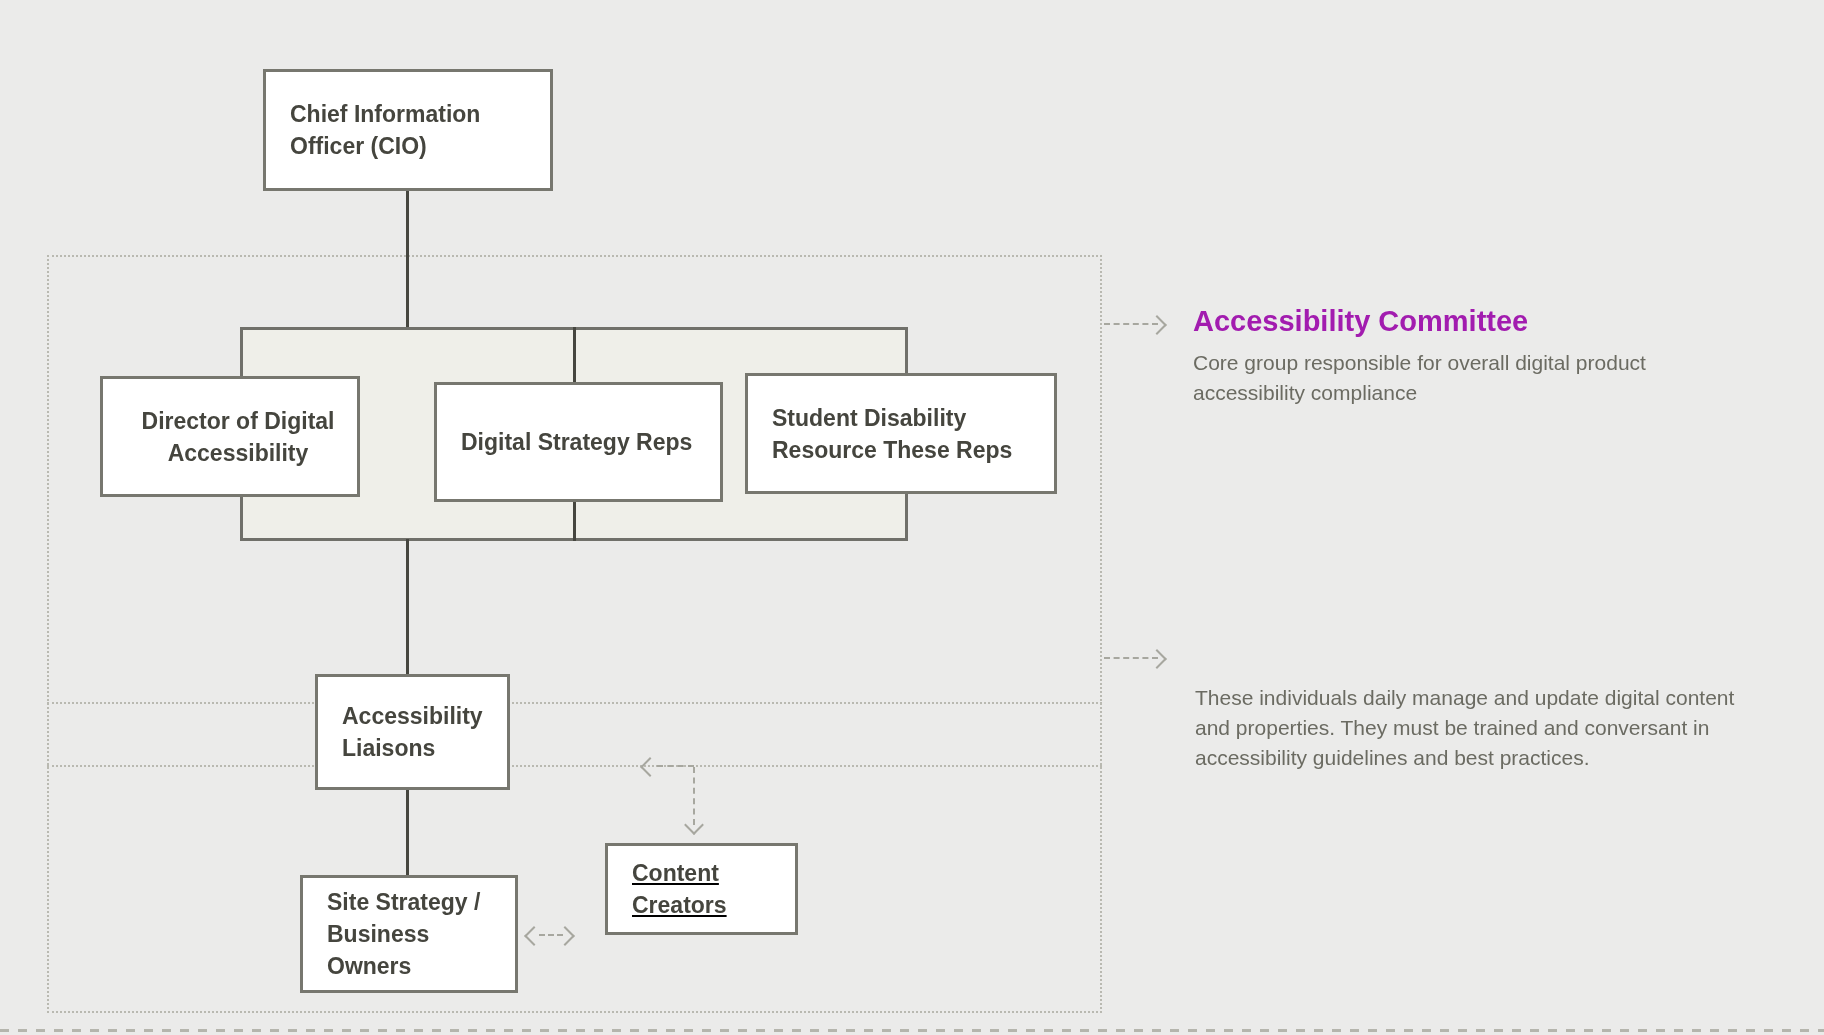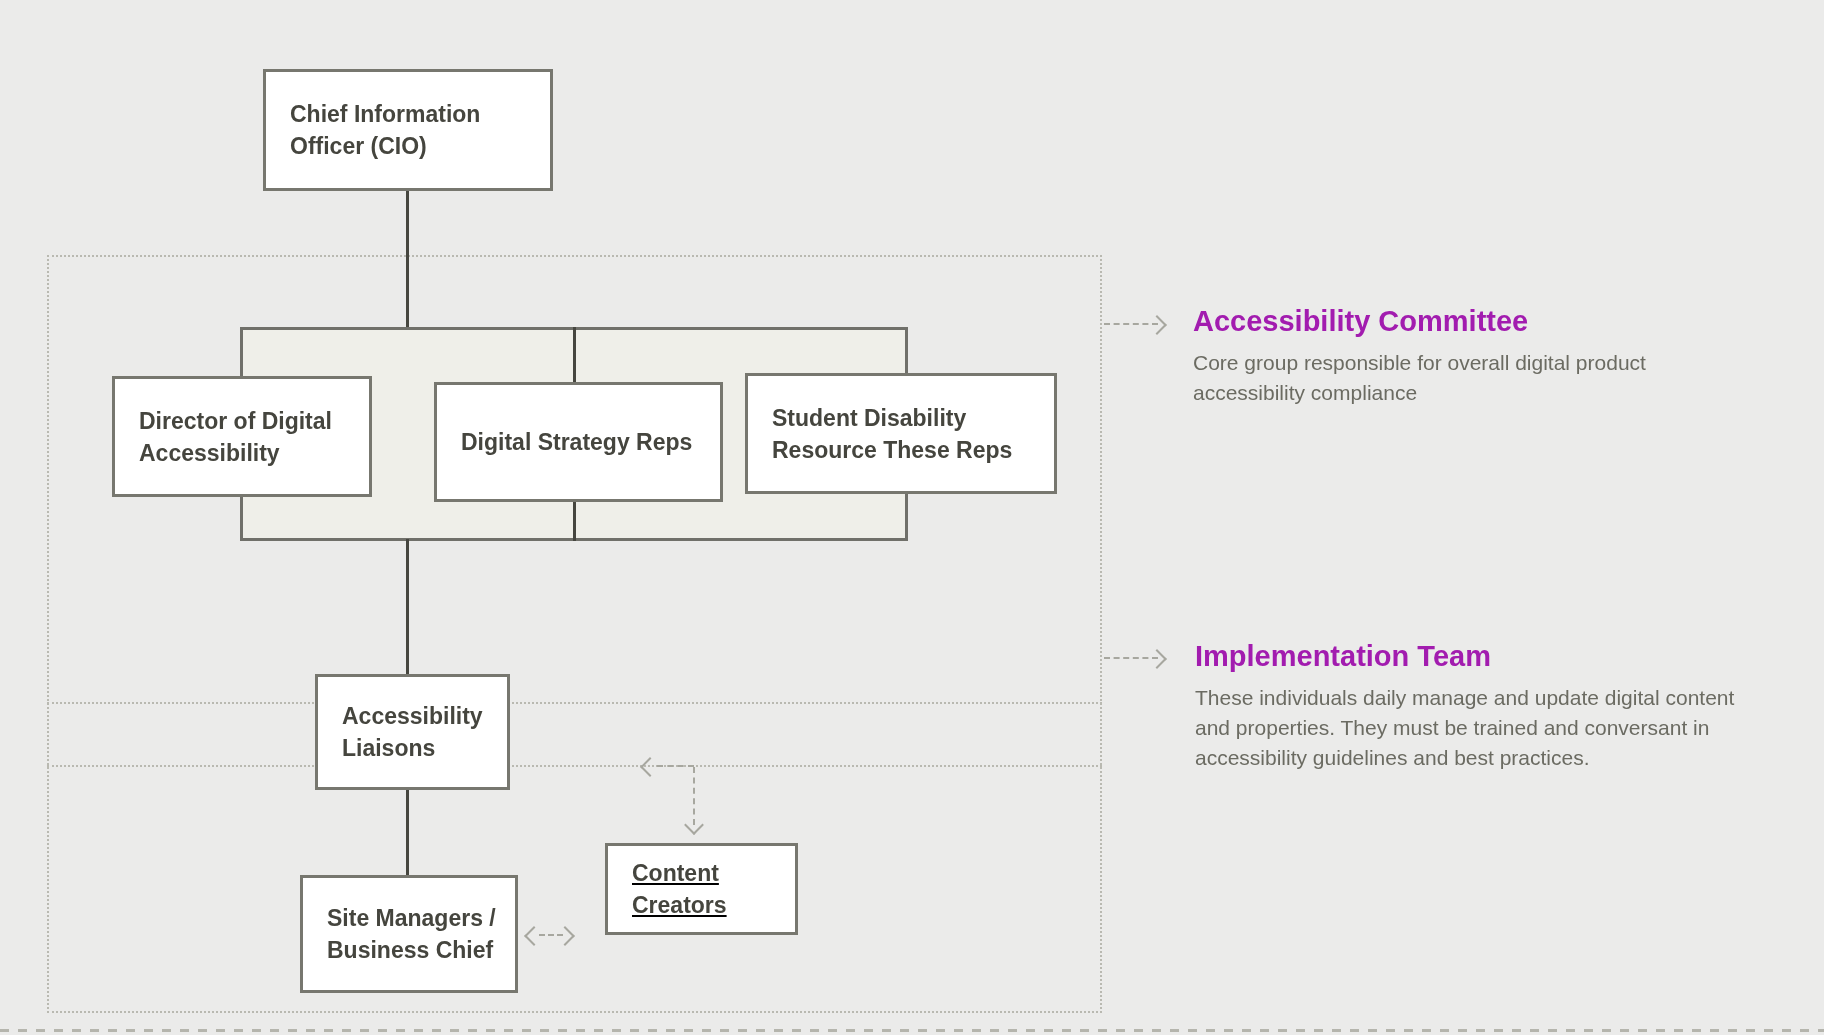--- a/index.html
+++ b/index.html
@@ -115,38 +115,38 @@
 
   <div class="connector" style="left:406px;top:167px;height:160px;"></div>
   <div class="connector" style="left:573px;top:327px;height:214px;"></div>
   <div class="connector" style="left:406px;top:539px;height:136px;"></div>
   <div class="connector" style="left:406px;top:790px;height:86px;"></div>
 
   <div class="node" style="left:263px;top:45px;width:290px;height:122px;margin-top:24px;">
     <span class="box-label">Chief Information Officer (CIO)</span>
   </div>
 
-  <div class="node" style="left:112px;top:376px;width:260px;height:121px;">
+  <div class="node" style="left:100px;top:376px;width:260px;height:121px;text-align:center;">
     <span class="box-label">Director of Digital Accessibility</span>
   </div>
 
   <div class="node" style="left:434px;top:382px;width:289px;height:120px;padding-left:24px;">
     <span class="box-label">Digital Strategy Reps</span>
   </div>
 
   <div class="node" style="left:745px;top:373px;width:312px;height:121px;">
     <span class="box-label">Student Disability Resource These Reps</span>
   </div>
 
   <div class="node" style="left:315px;top:674px;width:195px;height:116px;">
     <span class="box-label">Accessibility Liaisons</span>
   </div>
 
   <div class="node" style="left:300px;top:875px;width:218px;height:118px;">
-    <span class="box-label">Site Managers / Business Chief</span>
+    <span class="box-label">Site Strategy / Business Owners</span>
   </div>
 
   <div class="node" style="left:605px;top:843px;width:193px;height:92px;text-decoration:underline;">
     <span class="box-label">Content Creators</span>
   </div>
 
   <div class="dash-h" style="left:1104px;top:323px;width:54px;"></div>
   <span class="chev chev-right" style="left:1150px;top:318px;"></span>
 
   <div class="dash-h" style="left:1104px;top:657px;width:54px;"></div>
@@ -157,16 +157,15 @@
   <div class="dash-v" style="left:693px;top:767px;height:58px;"></div>
   <span class="chev chev-down" style="left:687px;top:818px;"></span>
 
   <span class="chev chev-left" style="left:527px;top:929px;"></span>
   <div class="dash-h" style="left:539px;top:934px;width:24px;"></div>
   <span class="chev chev-right" style="left:558px;top:929px;"></span>
 
   <div class="ann-title" style="left:1193px;top:305px;">Accessibility Committee</div>
   <div class="ann-desc" style="left:1193px;top:348px;">Core group responsible for overall digital product accessibility compliance</div>
 
-  <div class="ann-title" style="left:1195px;top:640px;">Implementation Team</div>
   <div class="ann-desc" style="left:1195px;top:683px;">These individuals daily manage and update digital content and properties. They must be trained and conversant in accessibility guidelines and best practices.</div>
 
 </div>
 
 </body></html>

